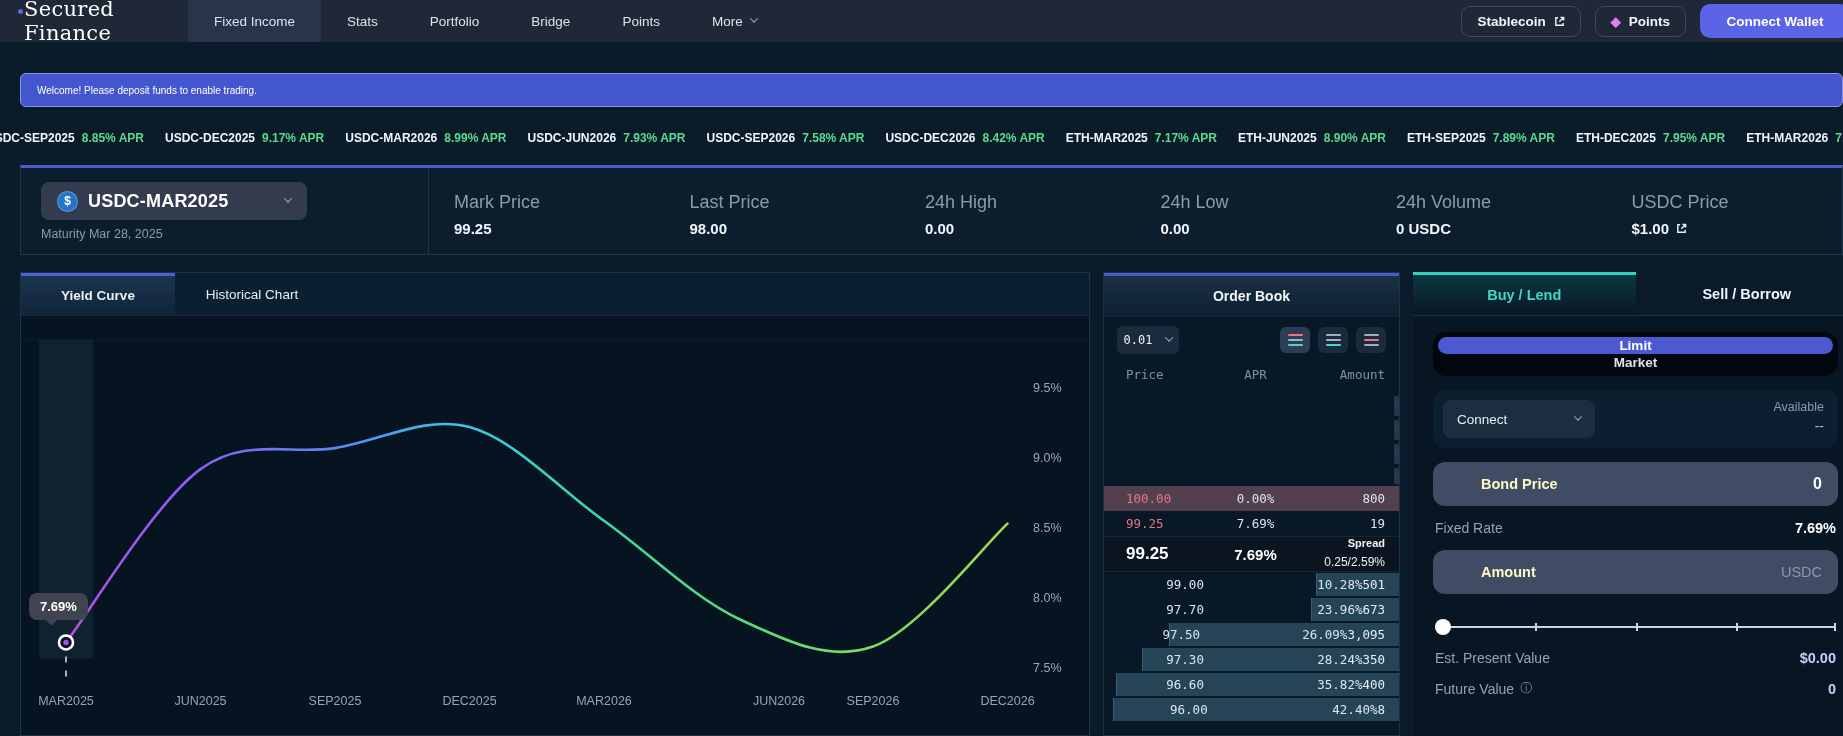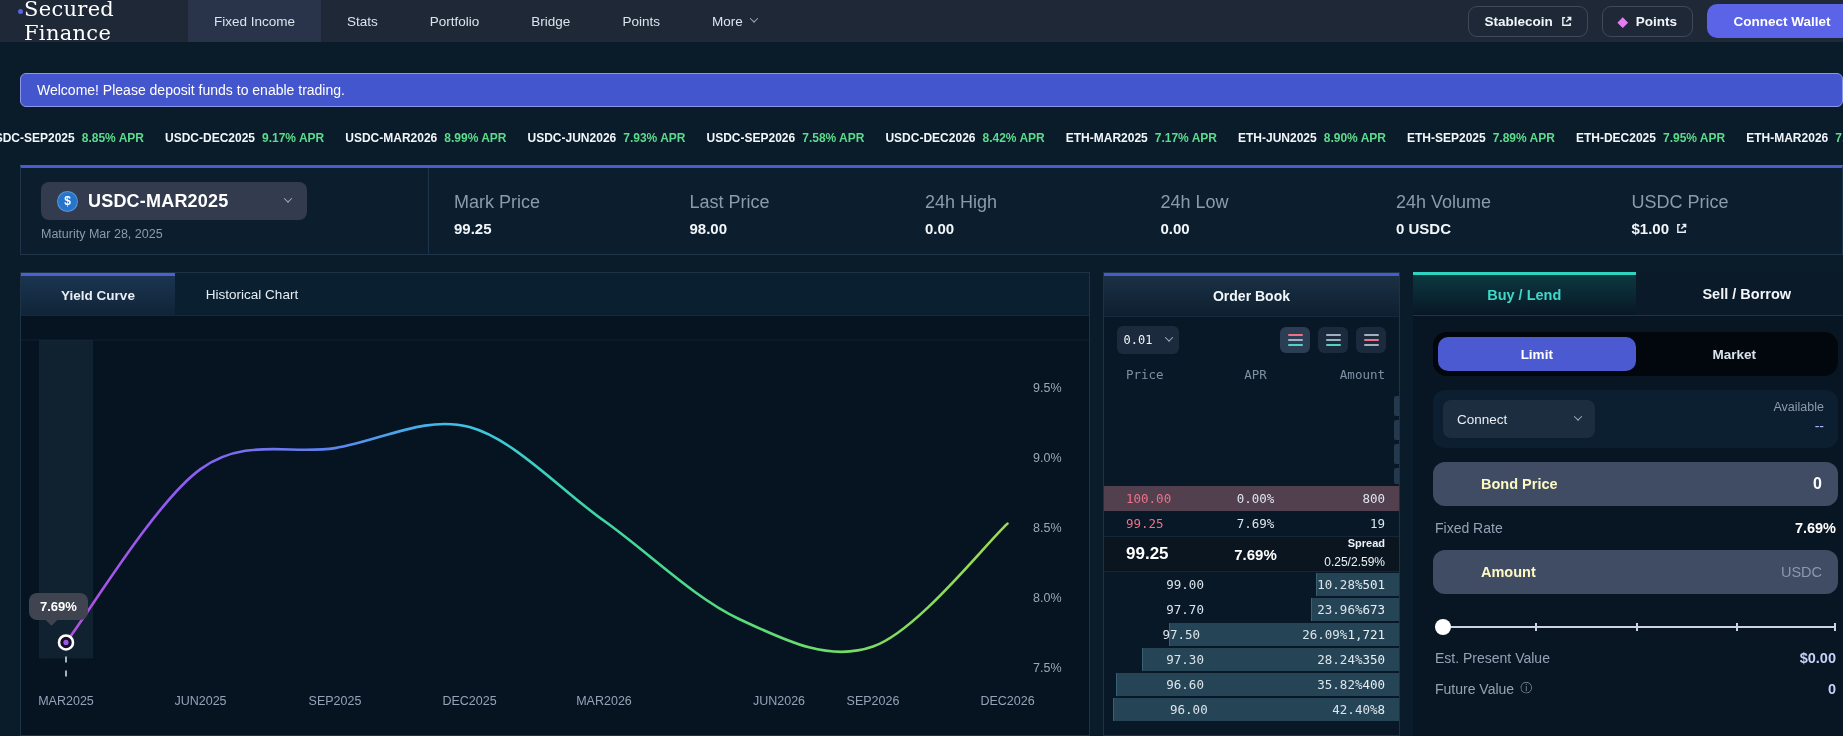--- a/index.html
+++ b/index.html
@@ -9,33 +9,33 @@
   
   .topnav { height:42px; background:#1e2837; display:flex; align-items:stretch; }
   .brand { display:flex; align-items:center; padding-left:24px; width:188px;
     font-family:"DejaVu Serif", serif; font-size:21px; letter-spacing:.3px; color:#fff; position:relative; }
   .brand .dot { position:absolute; left:18px; top:9px; width:5px; height:5px; border-radius:50%; background:#5b63e6; }
   .nav { display:flex; align-items:stretch; }
   .nav-item { display:flex; align-items:center; padding:0 26px; font-size:13.5px; color:#dbe3ec; cursor:pointer; }
   .nav-item.active { background:#293349; }
   .chev { width:6px; height:6px; border-right:1.5px solid #9fb0c0; border-bottom:1.5px solid #9fb0c0;
     transform:rotate(45deg) translate(-1px,-1px); display:inline-block; margin-left:8px; margin-top:-3px; }
-  .nav-actions { margin-left:auto; display:flex; align-items:center; gap:14px; padding-right:4px; }
+  .nav-actions { margin-left:auto; display:flex; align-items:center; gap:14px; padding-right:11px; }
   .btn-outline { height:31px; border:1px solid #3c4a5c; border-radius:9px; background:transparent;
     color:#f2f6fa; font-weight:700; font-size:13.5px; display:flex; align-items:center; gap:8px; padding:0 15px; cursor:pointer; }
   .diamond { color:#e879f9; font-size:13px; line-height:1; }
   .btn-primary { height:34px; border:none; border-radius:10px; background:#5b63e6; color:#fff;
     font-weight:700; font-size:13.5px; padding:0 22px; width:150px; margin-right:-18px; cursor:pointer; }
   .ext { width:11px; height:11px; flex:none; }
   .ext path { stroke:#e8eef4; stroke-width:1.6; fill:none; }
 
   
   .banner { margin:31px 0 0 20px; width:calc(100% - 20px); height:34px; background:#4356cd;
     border:1px solid #8априка; border:1px solid #8a97e6; border-radius:6px; display:flex; align-items:center;
-    padding-left:16px; font-size:14px; color:#fff; }
+    padding-left:16px; font-size:10px; color:#fff; }
 
   
   .ticker { margin-top:21px; height:20px; display:flex; gap:21px; white-space:nowrap;
     margin-left:-14px; overflow:hidden; align-items:center; }
   .tick-item { font-size:12px; font-weight:700; color:#f2f6fa; cursor:pointer; flex:none; }
   .tick-item .apr { color:#5bdb8b; margin-left:7px; font-weight:600; }
 
   
   .market { margin:17px 0 0 20px; width:calc(100% - 20px); height:90px; background:#0c1e2e;
     border:1px solid #1e3448; border-top:3px solid #4a5bd0; display:flex; }
@@ -109,21 +109,21 @@
   .ob-mid .spr i { font-style:normal; font-size:12px; color:#eef2f6; }
 
   
   .trade { width:445px; flex:none; background:#081624; }
   .t-tabs { height:44px; display:flex; }
   .ttab { flex:1; display:flex; align-items:center; justify-content:center; font-size:14.5px; font-weight:600;
     color:#f2f6fa; background:#0a1a29; border-bottom:1px solid #1d3347; cursor:pointer; }
   .ttab.active { color:#3fd9c8; border-top:3px solid #2dd4bf; border-bottom:1px solid #1d3347;
     background:linear-gradient(180deg,rgba(16,84,88,.55),rgba(8,34,46,.1)); }
   .t-body { padding:16px 20px 0 20px; }
-  .seg { background:#02060d; border-radius:14px; padding:5px; display:flex; height:44px; }
+  .seg { background:#02060d; border-radius:14px; padding:5px; display:flex; height:44px;flex-direction:column; }
   .seg .opt { flex:1; display:flex; align-items:center; justify-content:center; font-size:13.5px;
     font-weight:700; color:#dbe3ec; border-radius:10px; cursor:pointer; }
   .seg .opt.active { background:#4b5ad1; color:#fff; }
   .connect-box { margin-top:14px; background:#0c1f30; border-radius:12px; padding:10px 14px 10px 10px;
     display:flex; align-items:flex-start; height:58px; }
   .connect-dd { width:152px; height:38px; background:#1c2d3f; border:none; border-radius:8px; color:#e8eef4;
     font-size:13.5px; display:flex; align-items:center; padding:0 14px; cursor:pointer; }
   .connect-dd .chev { margin-left:auto; }
   .avail { margin-left:auto; text-align:right; }
   .avail .a-lbl { font-size:12.5px; color:#8b9bab; }
@@ -347,21 +347,21 @@
     <div class="ob-row bid">
       <div class="depthbar" style="width: 30%;"></div>
       <span class="price">97.70</span>
       <span>23.96%</span>
       <span>673</span>
     </div>
     <div class="ob-row bid">
       <div class="depthbar" style="width: 78%;"></div>
       <span class="price">97.50</span>
       <span>26.09%</span>
-      <span>1,721</span>
+      <span>3,095</span>
     </div>
     <div class="ob-row bid">
       <div class="depthbar" style="width: 87%;"></div>
       <span class="price">97.30</span>
       <span>28.24%</span>
       <span>350</span>
     </div>
     <div class="ob-row bid">
       <div class="depthbar" style="width: 96%;"></div>
       <span class="price">96.60</span>

